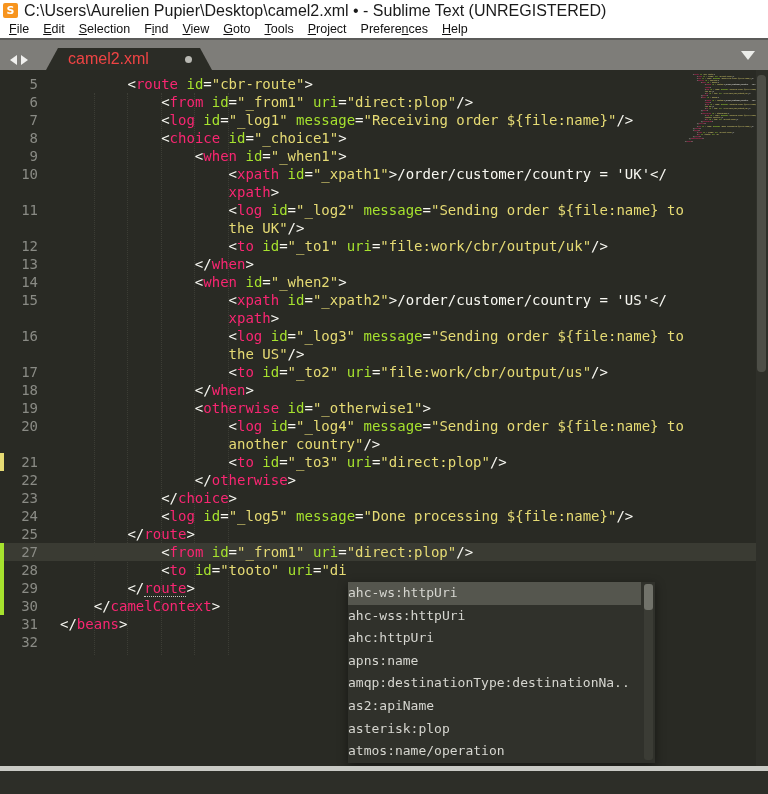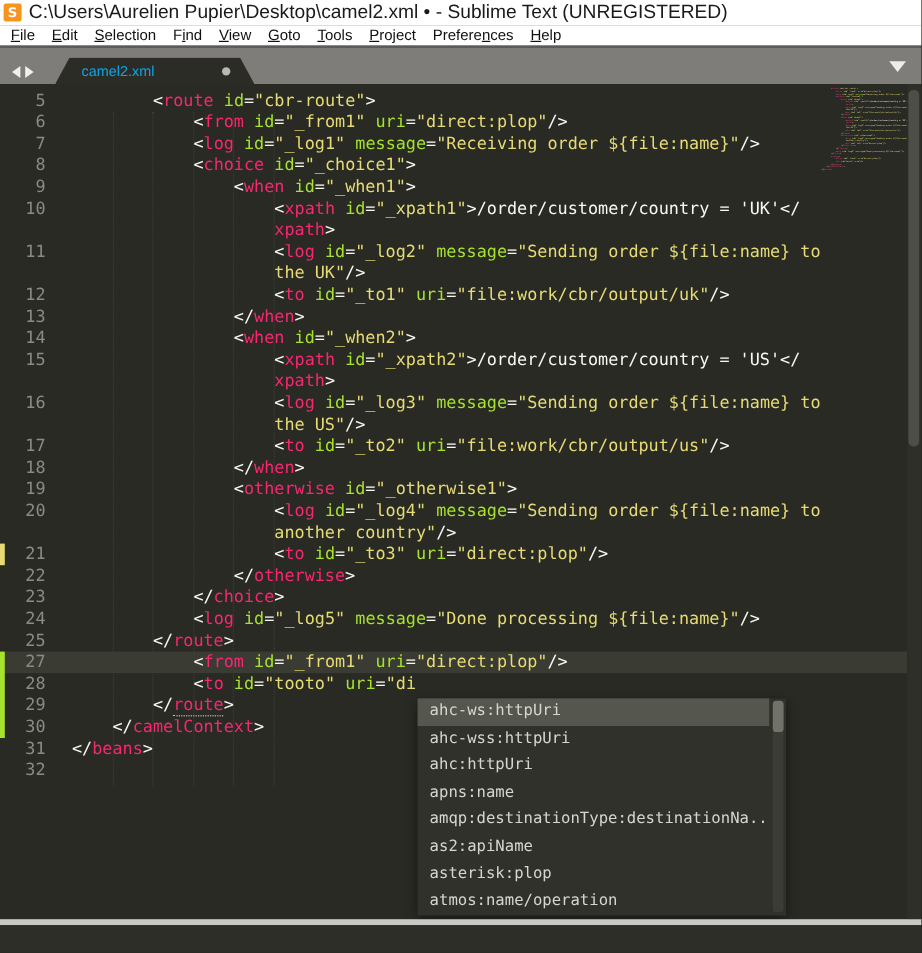--- a/index.html
+++ b/index.html
@@ -19,21 +19,21 @@
   .menu-item { font-size:12.5px; color:#111; padding:0 7px; line-height:17px; cursor:default; white-space:pre;text-align:right; }
   .menu-item u { text-decoration:underline; }
   .menu-sep { position:absolute; left:0; top:38px; width:768px; height:2px; background:#5b5b59; }
 
   
   .tabbar { position:absolute; left:0; top:40px; width:768px; height:30px; background:#7e7d79; }
   .nav-arrows { position:absolute; left:10px; top:15px; display:flex; gap:4px; }
   .arrow-left  { width:0; height:0; border-top:5px solid transparent; border-bottom:5px solid transparent; border-right:7px solid #f0f0ee; }
   .arrow-right { width:0; height:0; border-top:5px solid transparent; border-bottom:5px solid transparent; border-left:7px solid #f0f0ee; }
   .tab { position:absolute; left:46px; top:8px; width:166px; height:22px; background:#2b2c26;
-         clip-path:polygon(12px 0, 154px 0, 166px 22px, 0 22px); color:#0ea5e9; font-size:12px; line-height:22px; }
+         clip-path:polygon(12px 0, 154px 0, 166px 22px, 0 22px); color:#ef4444; font-size:16px; line-height:22px; }
   .tab-label { padding-left:22px; }
   .tab-dot { position:absolute; right:20px; top:8px; width:7px; height:7px; border-radius:50%; background:#b9b9b3; }
   .tab-dropdown { position:absolute; right:13px; top:11px; width:0; height:0;
                   border-left:7px solid transparent; border-right:7px solid transparent; border-top:9px solid #ecedea; }
 
   
   .editor { position:absolute; left:0; top:70px; width:768px; height:696px; background:#292a24; overflow:hidden; }
   .guide { position:absolute; top:23px; height:562px; border-left:1px dotted #47483f; opacity:.65; }
   #code-rows { position:absolute; left:0; top:5px; width:756px; z-index:1; }
   .row { height:18px; line-height:18px; white-space:pre; font-family:"DejaVu Sans Mono", monospace; font-size:14px; color:#f8f8f2; }
@@ -52,21 +52,21 @@
   .mini-inner { transform:scale(0.12); transform-origin:0 0; width:640px; }
   .minimap .row.current { background:none; }
 
   
   .vscroll-track { position:absolute; right:0; top:0; width:12px; height:696px; background:#2e2f29; z-index:3; }
   .vscroll-thumb { position:absolute; right:2px; top:5px; width:9px; height:297px; background:#4d4e47; border-radius:4px; }
 
   
   .popup { position:absolute; left:348px; top:512px; width:307px; height:181px; background:#30312b;
            z-index:4; box-shadow:0 3px 10px rgba(0,0,0,.45); }
-  .popup-item { height:22.6px; line-height:22.6px; padding-left:10px; margin-right:14px;
+  .popup-item { height:22.6px; line-height:22.6px; margin-right:14px;
                 font-family:"DejaVu Sans Mono", monospace; font-size:13px; color:#d6d6d0; white-space:pre; }
   .popup-item.selected { background:#55564e; }
   .popup-scroll-track { position:absolute; right:2px; top:2px; width:9px; height:176px; background:#3b3c35; border-radius:3px; }
   .popup-scroll-thumb { position:absolute; right:2px; top:2px; width:9px; height:26px; background:#71726a; border-radius:3px; }
 
   
   .hsep { position:absolute; left:0; top:766px; width:768px; height:5px; background:#c9cac5; }
   .statusbar { position:absolute; left:0; top:771px; width:768px; height:23px; background:#2d2e28;
                color:#ecece6; font-family:"DejaVu Sans Mono", monospace; font-size:14px; font-weight:bold;
                line-height:23px; padding-left:30px; white-space:pre; }

